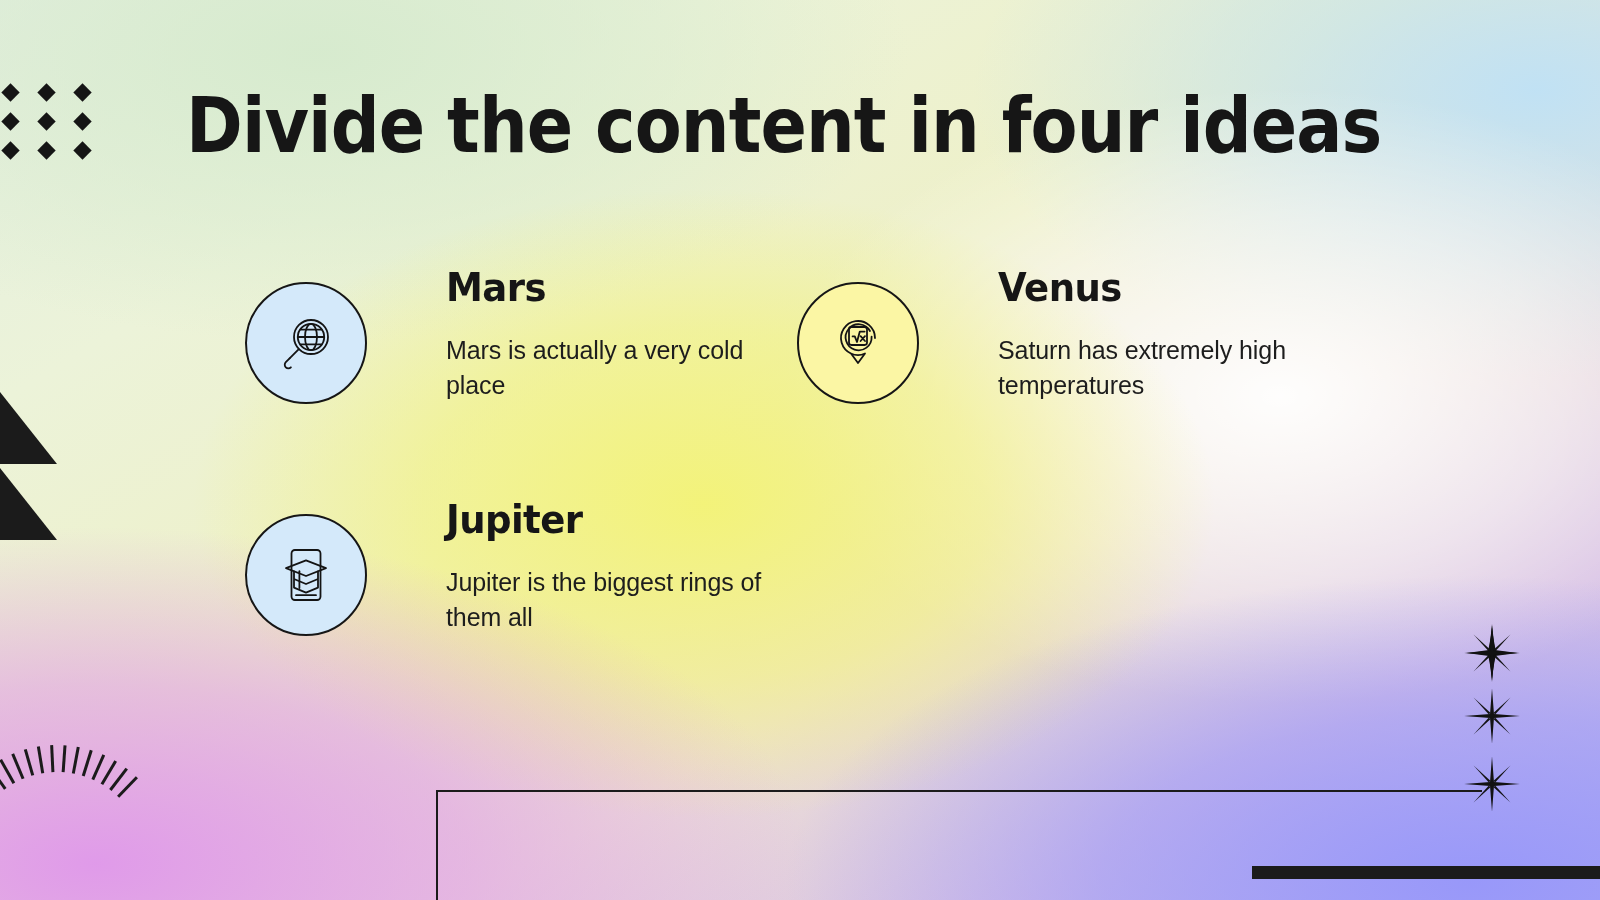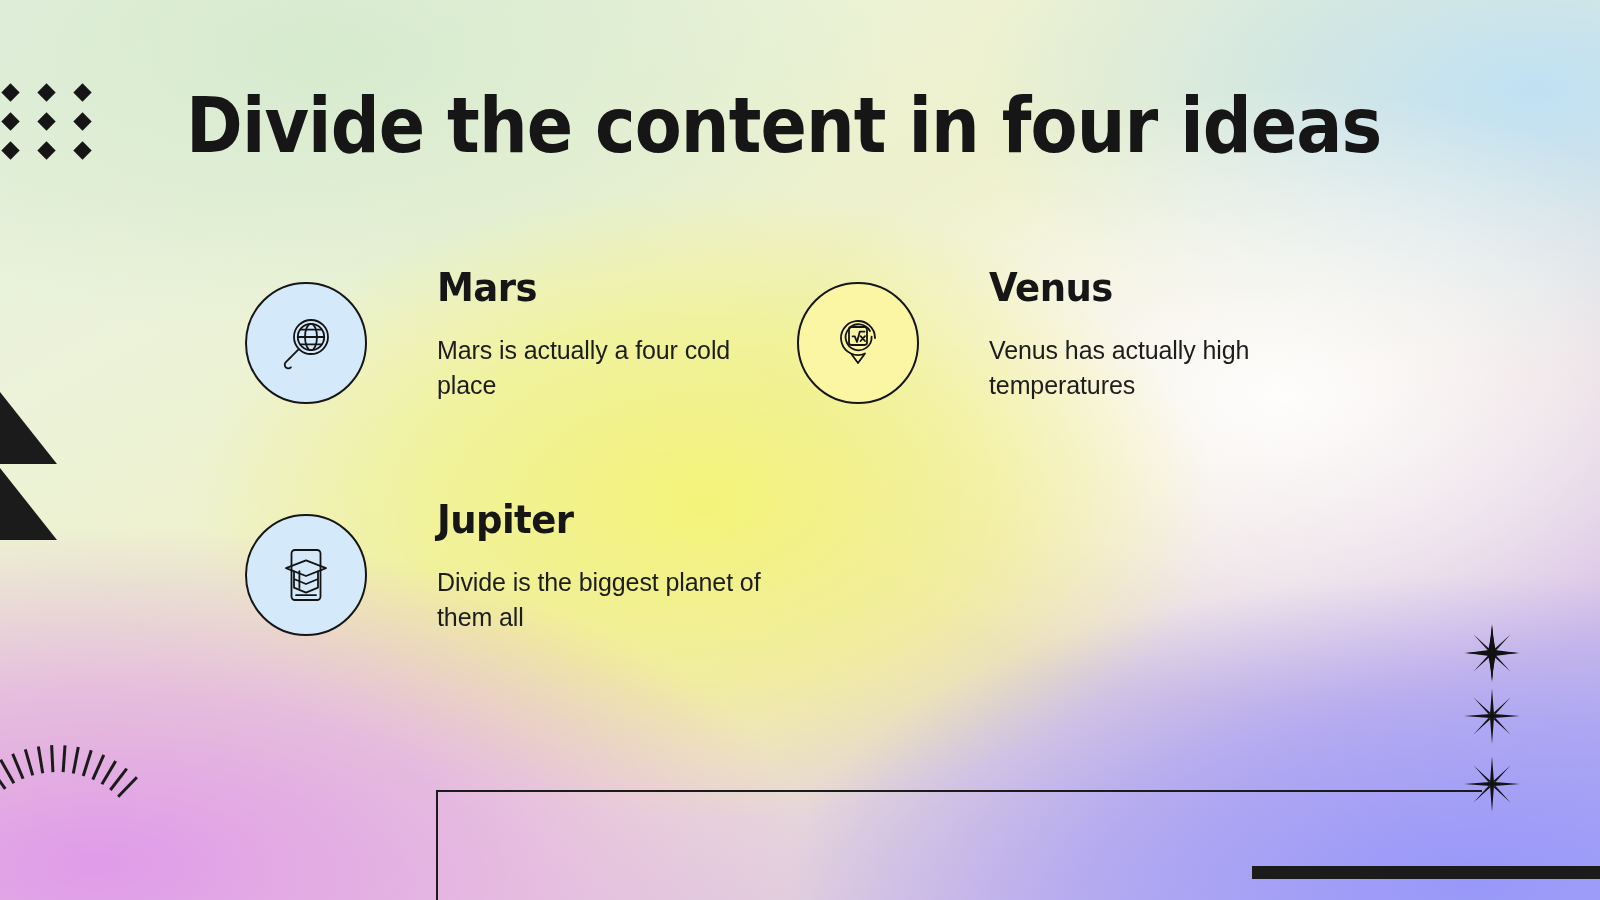--- a/index.html
+++ b/index.html
@@ -109,21 +109,21 @@
 
   .item-icon {
     position:absolute; left:0; top:0;
     width:122px; height:122px;
     border-radius:50%;
     border:2px solid #161616;
     display:flex; align-items:center; justify-content:center;
   }
   .item-icon svg { width:64px; height:64px; display:block; }
 
-  .item-text { position:absolute; left:192px; top:-14px; width:340px; }
+  .item-text { position:absolute; left:201px; top:-14px; width:340px; }
 
   .item-heading {
     font-family:"DejaVu Sans", sans-serif;
     font-weight:700;
     font-size:39px;
     line-height:1.05;
     letter-spacing:-0.6px;
     color:#161616;
     transform:scaleX(0.95);
     transform-origin:left top;
@@ -229,53 +229,53 @@
           <ellipse cx="37" cy="26" rx="6" ry="13.2"></ellipse>
           <line x1="23.8" y1="26" x2="50.2" y2="26"></line>
           <line x1="26.6" y1="18.6" x2="47.4" y2="18.6"></line>
           <line x1="26.6" y1="33.4" x2="47.4" y2="33.4"></line>
           <line x1="24.8" y1="38.2" x2="15.6" y2="47.4"></line>
           <path d="M15.6 47.4 L11.8 51.2 a3.6 3.6 0 1 0 5.1 5.1"></path>
         </svg>
       </div>
       <div class="item-text">
         <div class="item-heading">Mars</div>
-        <div class="item-body">Mars is actually a four cold place</div>
+        <div class="item-body">Mars is actually a very cold place</div>
       </div>
     </div>
 
     <div class="item">
       <div class="item-icon" style="background:#fbf6a4">
         <svg viewBox="0 0 64 64" fill="none" stroke="#141414" stroke-width="1.8" stroke-linecap="round" stroke-linejoin="round">
           <path d="M49 27 a17 17 0 1 0 -10 15.5 L32 52 l-7 -9.5"></path>
           <path d="M44 20 a13 13 0 1 0 1.6 5.6"></path>
           <rect x="23" y="16" width="18" height="18" rx="2.4"></rect>
           <path d="M26.6 25.4 h2.2 l2.2 5.6 l2.8 -10.4 h4.8"></path>
           <path d="M34.6 25.2 l4.4 4.8 M39 25.2 l-4.4 4.8"></path>
         </svg>
       </div>
       <div class="item-text">
         <div class="item-heading">Venus</div>
-        <div class="item-body">Venus has actually high temperatures</div>
+        <div class="item-body">Saturn has extremely high temperatures</div>
       </div>
     </div>
 
     <div class="item">
       <div class="item-icon" style="background:#d4e9fa">
         <svg viewBox="0 0 64 64" fill="none" stroke="#141414" stroke-width="1.8" stroke-linecap="round" stroke-linejoin="round">
           <rect x="17.5" y="7" width="29" height="50" rx="3.4"></rect>
           <line x1="26" y1="7" x2="38" y2="7"></line>
           <line x1="22" y1="52.2" x2="42" y2="52.2"></line>
           <path d="M32 17.4 L52 25.2 L32 33 L12 25.2 Z"></path>
           <path d="M20 28.4 v7.6 L32 41 l12 -5 v-7.6"></path>
           <path d="M20 37 v7.6 L32 49.6 l12 -5 V37"></path>
           <line x1="25.4" y1="28.2" x2="25.4" y2="45"></line>
         </svg>
       </div>
       <div class="item-text">
         <div class="item-heading">Jupiter</div>
-        <div class="item-body">Divide is the biggest planet of them all</div>
+        <div class="item-body">Jupiter is the biggest rings of them all</div>
       </div>
     </div>
 
 
   </div>
 </div>
 
 </body></html>

